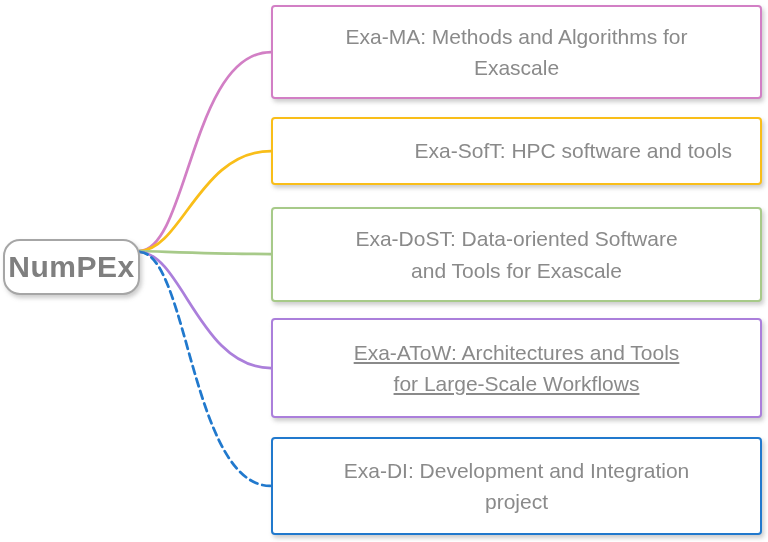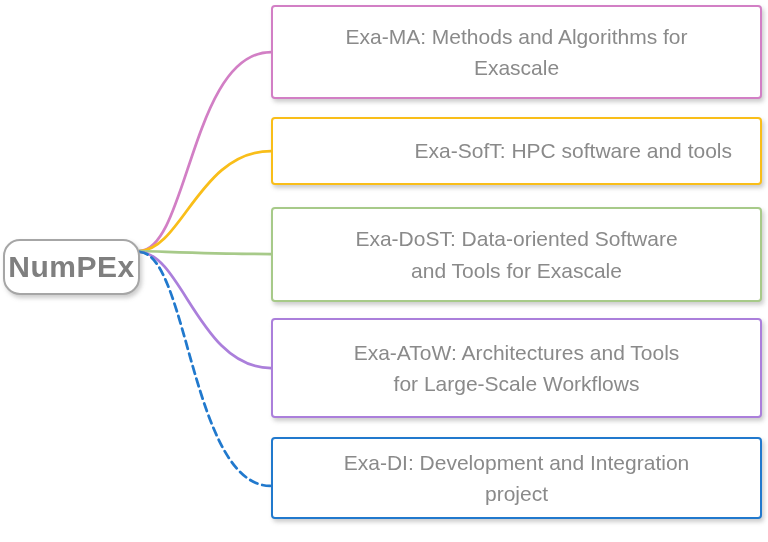--- a/index.html
+++ b/index.html
@@ -59,21 +59,21 @@
     color: #8a8a8a;
     font-size: 21px;
     line-height: 1.5;
     padding: 0 28px;
     white-space: pre-line;
   }
   #branch-exa-ma   { top: 5px;   height: 94px;  }
   #branch-exa-soft { top: 117px; height: 68px;  }
   #branch-exa-dost { top: 207px; height: 95px; padding-left: 28px;  }
   #branch-exa-atow { top: 318px; height: 100px; }
-  #branch-exa-di   { top: 437px; height: 82px;  }
+  #branch-exa-di   { top: 437px; height: 98px;  }
 </style>
 </head>
 <body>
 
 <div id="canvas">
 
   <svg id="connector-layer" viewBox="0 0 768 542" xmlns="http://www.w3.org/2000/svg">
     <path d="M 140 251 C 188 248, 192 52, 271 52" stroke="#d27fc5"></path>
     <path d="M 140 251 C 182 249, 200 151, 271 151" stroke="#f9be19"></path>
     <path d="M 140 251 C 175 252, 220 254, 271 254" stroke="#a7ca89"></path>
@@ -92,21 +92,21 @@
 
   <div id="branch-exa-soft" class="node branch-node" style="border-color: rgb(249, 190, 25); justify-content: flex-end;">
     <span>Exa-SofT: HPC software and tools</span>
   </div>
 
   <div id="branch-exa-dost" class="node branch-node" style="border-color: rgb(167, 202, 137);">
     <span>Exa-DoST: Data-oriented Software
 and Tools for Exascale</span>
   </div>
 
-  <div id="branch-exa-atow" class="node branch-node" style="border-color: rgb(171, 127, 219);">
+  <div id="branch-exa-atow" class="node branch-node" style="border-color: rgb(171, 127, 219); text-decoration: underline;">
     <span>Exa-AToW: Architectures and Tools
 for Large-Scale Workflows</span>
   </div>
 
   <div id="branch-exa-di" class="node branch-node" style="border-color: rgb(33, 121, 205);">
     <span>Exa-DI: Development and Integration
 project</span>
   </div>
 
 </div>

